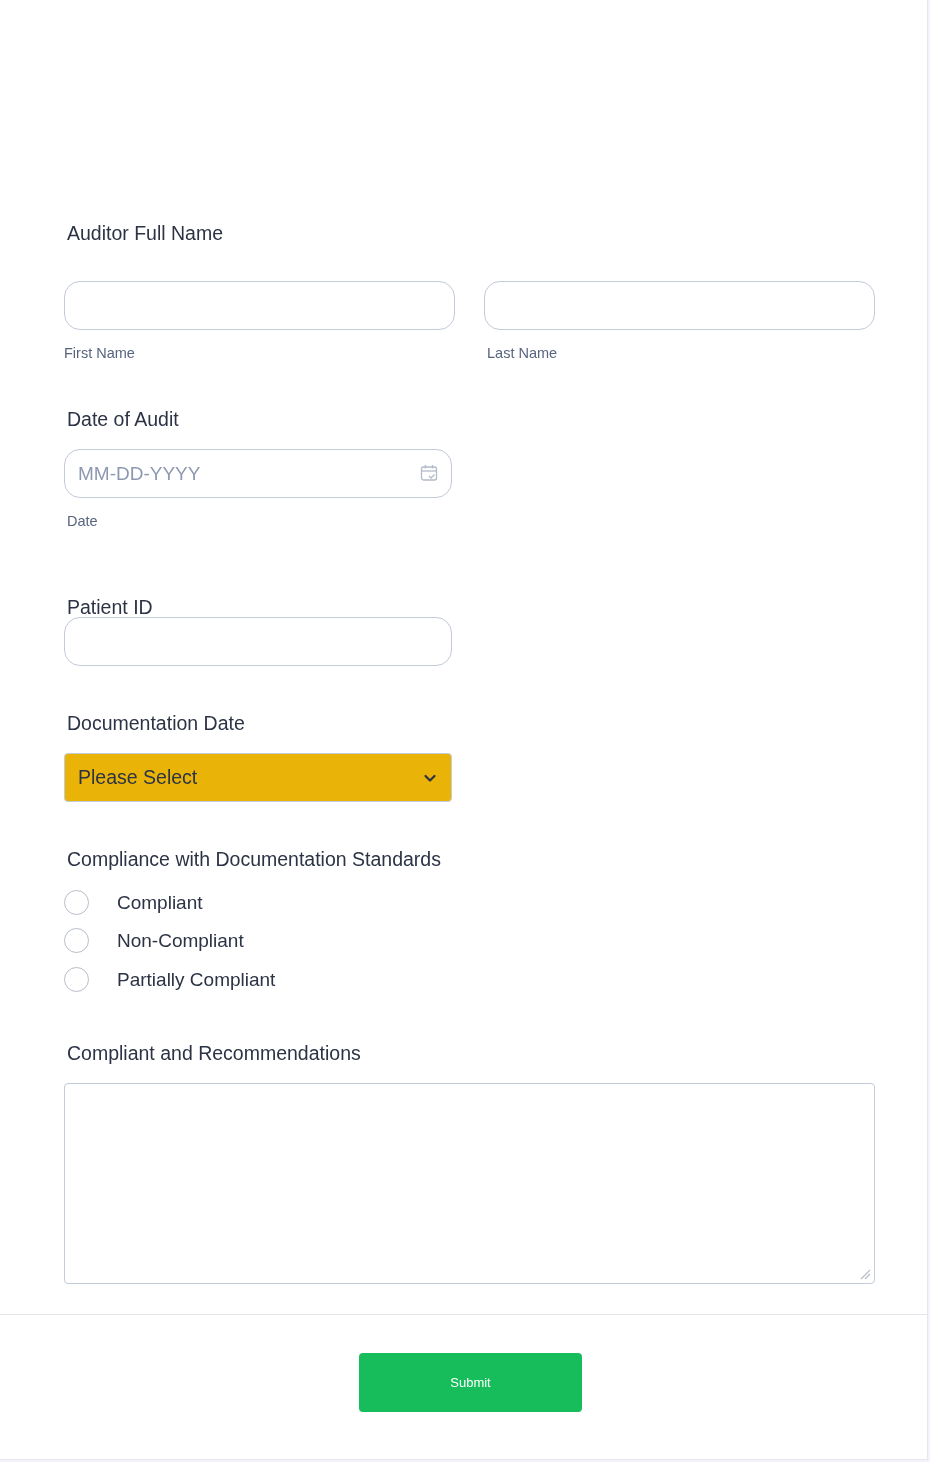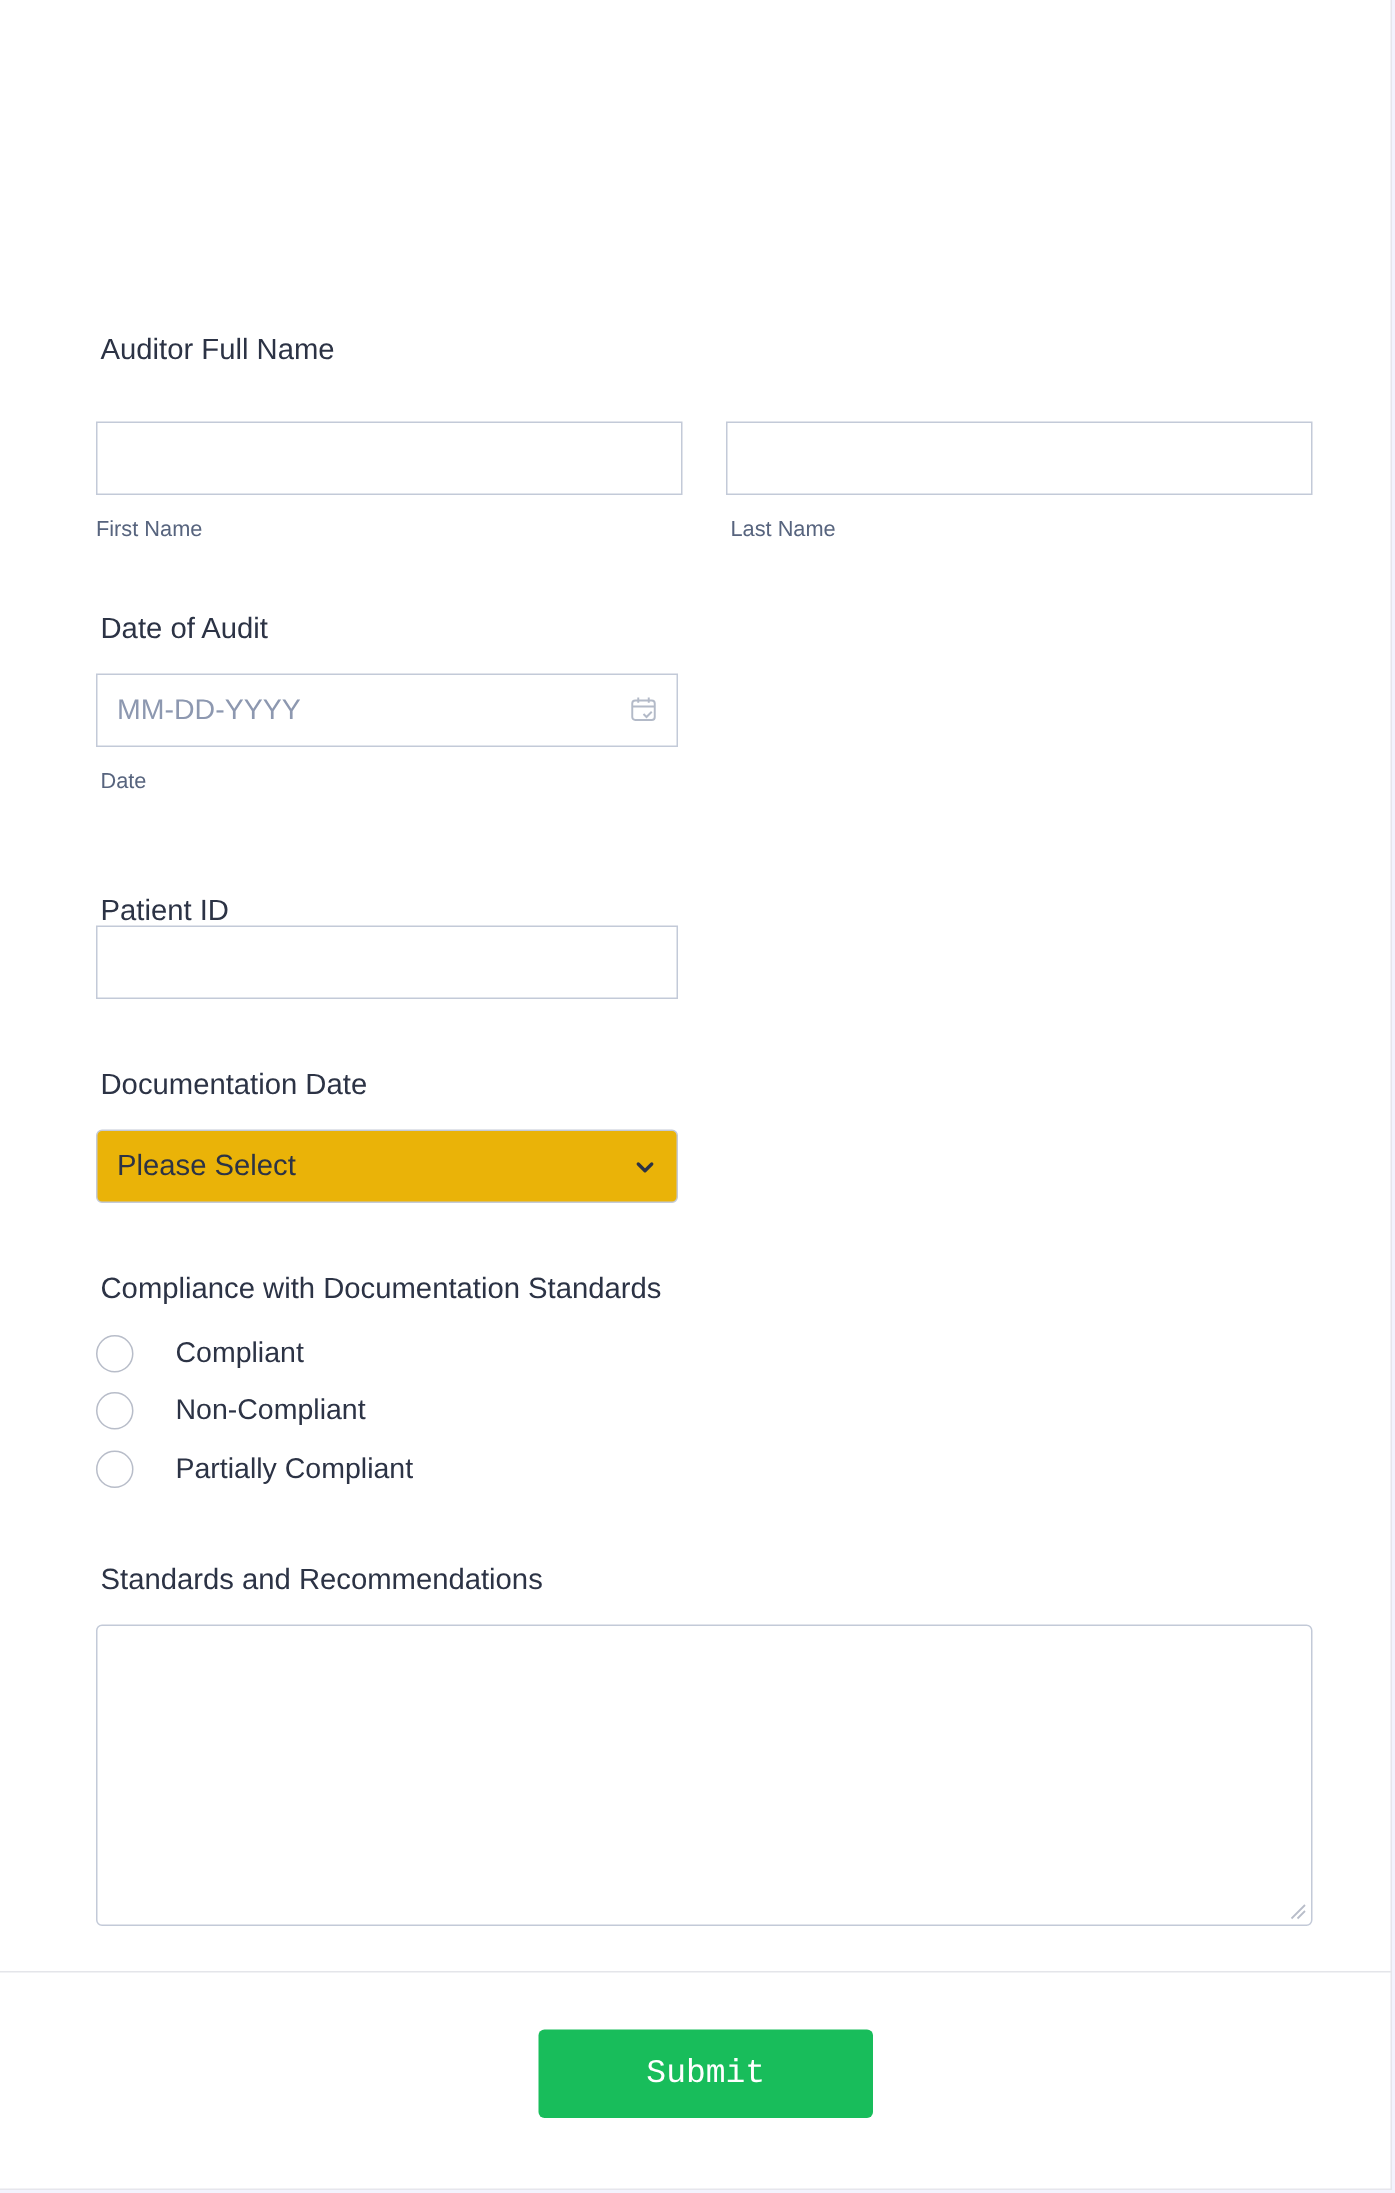--- a/index.html
+++ b/index.html
@@ -8,21 +8,21 @@
     .card {
       position: absolute; left: 0; top: 0; width: 928px; height: 1460px;
       background: #ffffff; border-right: 1px solid #e6e6ec; border-bottom: 1px solid #e6e6ec;
     }
     .header { position: absolute; left: 0; top: 0; width: 928px; height: 189px; border-bottom: 1px solid #dcdde3; }
     .title { position: absolute; left: 64px; top: 52px; font-size: 40px; font-weight: 700; color: #2c3345; letter-spacing: -0.3px; white-space: nowrap; }
     .subtitle { position: absolute; left: 64px; top: 110px; font-size: 19.5px; color: #2c3345; white-space: nowrap; }
     .label { position: absolute; left: 67px; font-size: 19.5px; font-weight: 500; color: #2c3345; white-space: nowrap; }
     .sublabel { position: absolute; font-size: 14.5px; color: #57647e; white-space: nowrap; }
     .input {
-      position: absolute; height: 49px; border: 1px solid #c3cad8; border-radius: 0; background: #fff;
+      position: absolute; height: 49px; border: 1px solid #c3cad8; border-radius: 16px; background: #fff;
       font-family: "Liberation Sans", sans-serif; font-size: 19px; color: #2c3345; padding: 0 13px;
     }
     .input::placeholder { color: #8d98b0; }
     .date-wrap { position: absolute; left: 64px; top: 449px; width: 388px; height: 49px; }
     .date-wrap .input { left: 0; top: 0; width: 388px; }
     .cal-icon { position: absolute; right: 13px; top: 14px; width: 20px; height: 20px; }
     .select {
       position: absolute; left: 64px; top: 753px; width: 388px; height: 49px; border: 1px solid #c3cad8;
       border-radius: 4px; background: #eab308; display: flex; align-items: center; padding: 0 13px; cursor: pointer;
     }
@@ -32,22 +32,22 @@
     .radio { width: 25px; height: 25px; border: 1px solid #b8bdc9; border-radius: 50%; background: #fff; }
     .radio-label { margin-left: 28px; font-size: 19px; color: #2c3345; white-space: nowrap; }
     .textarea {
       position: absolute; left: 64px; top: 1083px; width: 811px; height: 201px; border: 1px solid #c3cad8;
       border-radius: 4px; background: #fff; resize: none;
     }
     .grip { position: absolute; left: 859px; top: 1268px; width: 12px; height: 12px; }
     .footer-line { position: absolute; left: 0; top: 1314px; width: 928px; height: 1px; background: #e4e5ea; }
     .submit {
       position: absolute; left: 359px; top: 1353px; width: 223px; height: 59px; background: #18bd5b;
-      border: none; border-radius: 4px; color: #ffffff; font-size: 22px; font-weight: 500;
-      font-family: Liberation Mono, monospace; cursor: pointer;
+      border: none; border-radius: 4px; color: #ffffff; font-size: 13px; font-weight: 500;
+      font-family: Liberation Sans, sans-serif; cursor: pointer;
     }
   </style>
 </head>
 <body>
 
 <div class="card">
 
   <div class="label" style="top:222px;">Auditor Full Name</div>
   <input class="input" style="left: 64px; top: 281px; width: 391px;" type="text" value="">
   <div class="sublabel" style="left:64px; top:345px;">First Name</div>
@@ -85,21 +85,21 @@
   </div>
   <div class="radio-row" style="top:928px;">
     <span class="radio"></span>
     <span class="radio-label">Non-Compliant</span>
   </div>
   <div class="radio-row" style="top:967px;">
     <span class="radio"></span>
     <span class="radio-label">Partially Compliant</span>
   </div>
 
-  <div class="label" style="top:1042px;">Standards and Recommendations</div>
+  <div class="label" style="top:1042px;">Compliant and Recommendations</div>
   <textarea class="textarea" style=""></textarea>
   <svg class="grip" viewBox="0 0 12 12" stroke="#b8bdc9" stroke-width="1.2">
     <line x1="2" y1="11" x2="11" y2="2"></line>
     <line x1="6" y1="11" x2="11" y2="6"></line>
   </svg>
 
   <div class="footer-line"></div>
   <button class="submit">Submit</button>
 </div>
 

